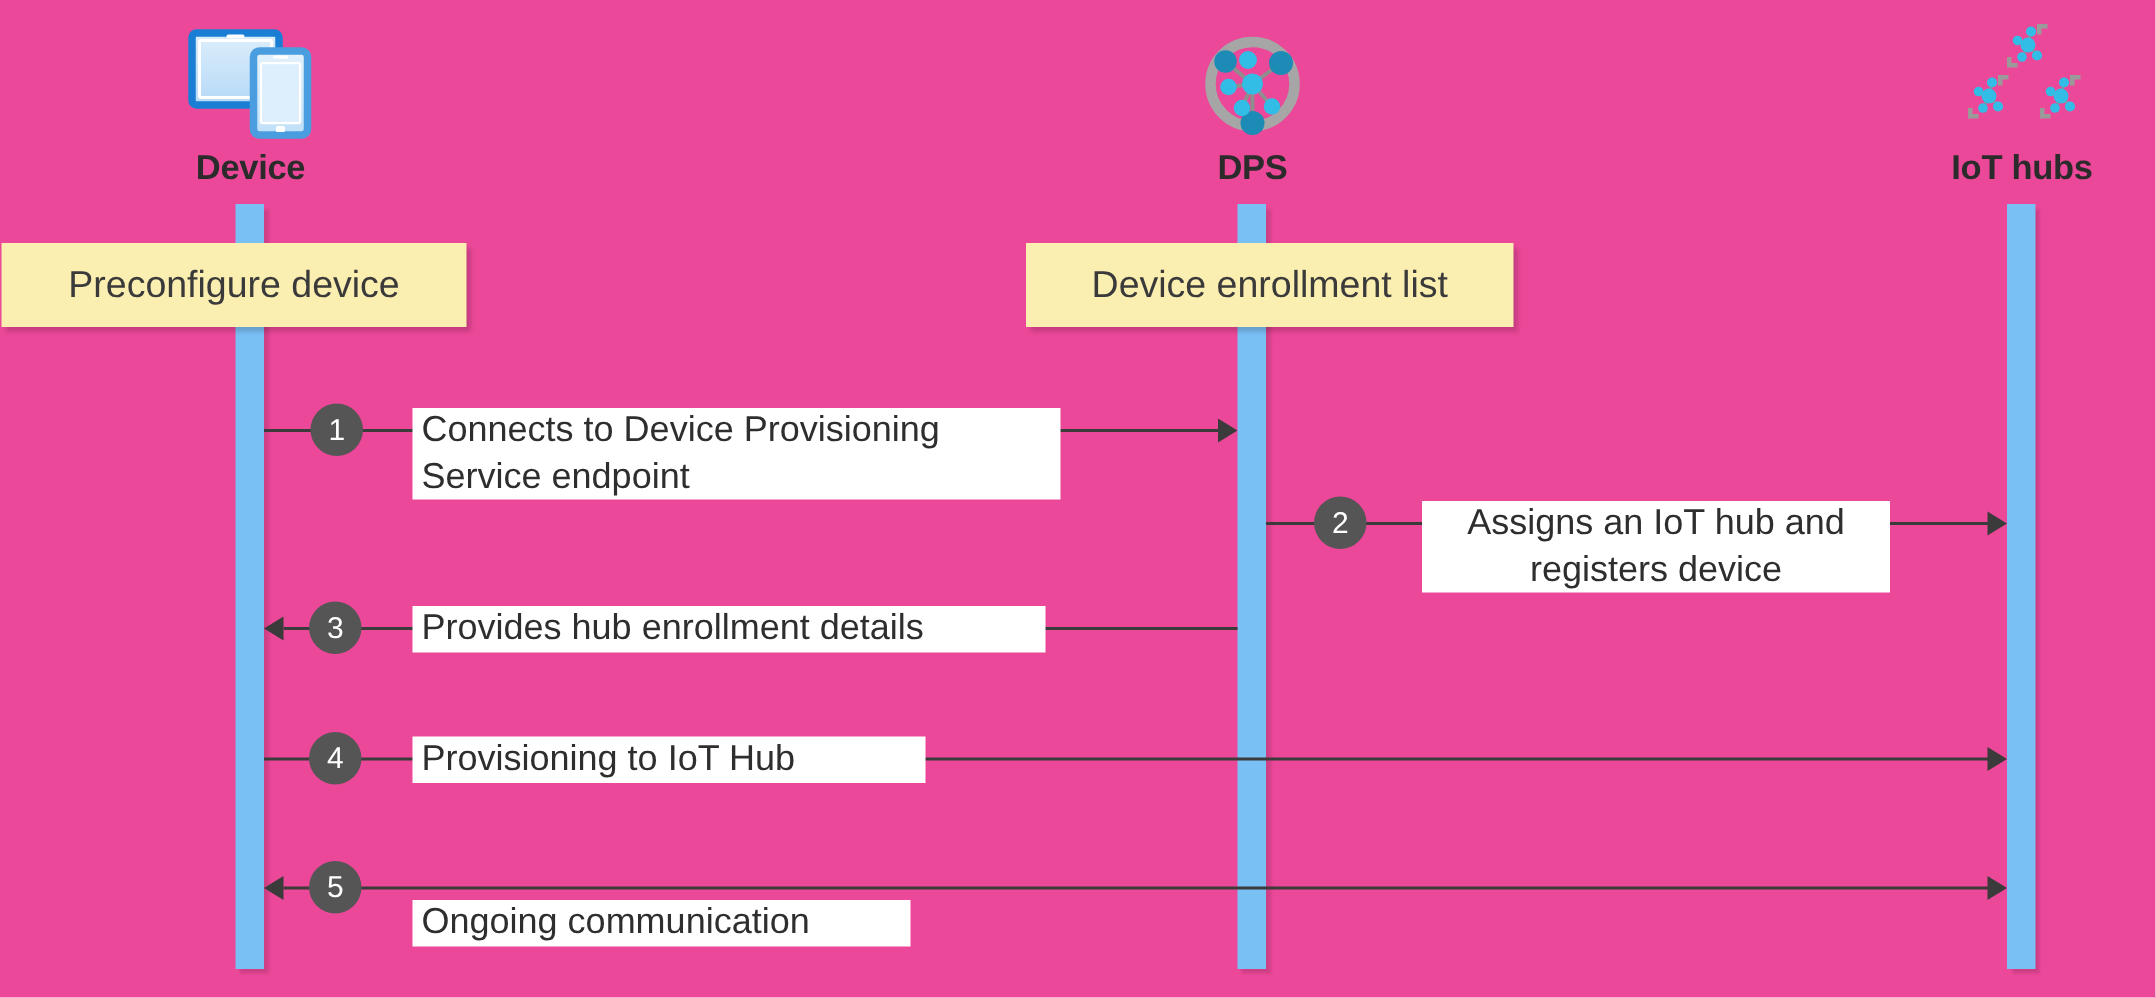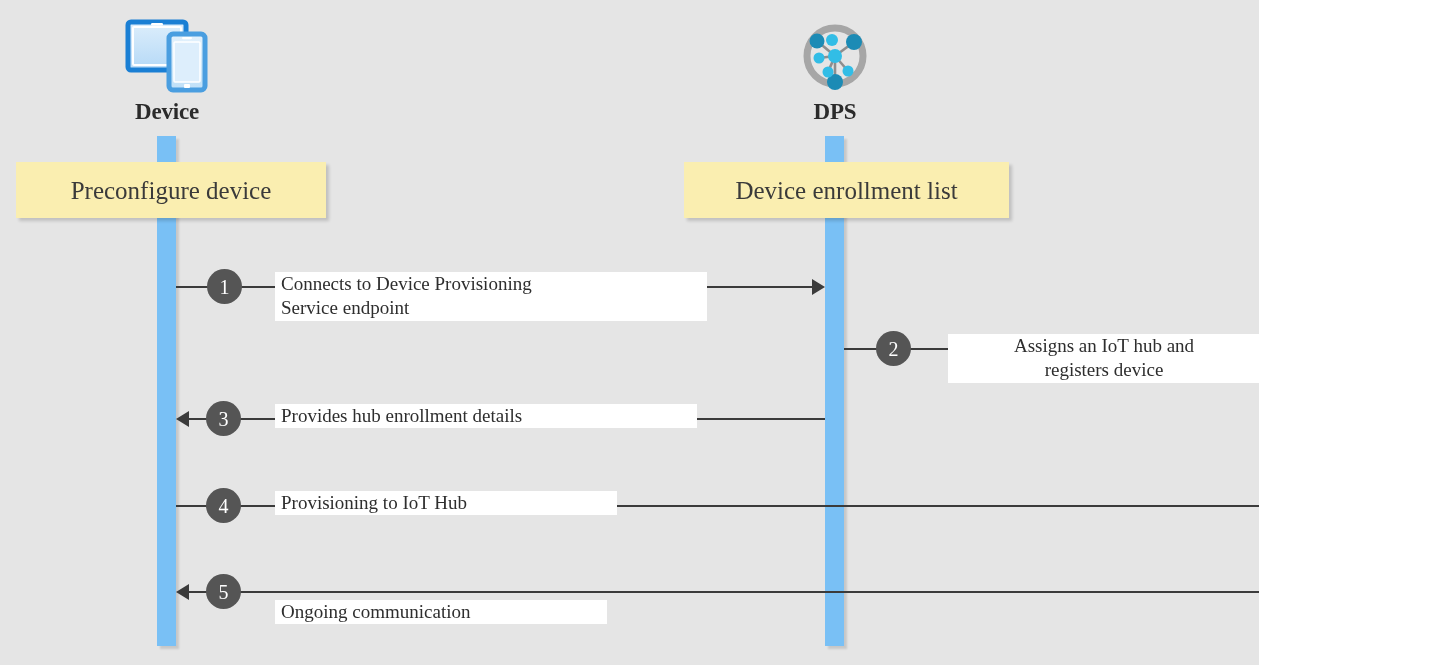--- a/index.html
+++ b/index.html
@@ -7,25 +7,24 @@
     margin: 0;
     padding: 0;
     background: #ffffff;
   }
   body {
     font-family: "Liberation Sans", sans-serif;
     color: #333333;
   }
   #canvas {
     position: relative;
-    width: 1259px;
+    width: 1437px;
     height: 665px;
-    background: #e5e5e5;
+    background: #ec4899;
     overflow: hidden;
-    font-family: Liberation Serif, serif;
   }
 
   
   .actor {
     position: absolute;
     text-align: center;
     width: 220px;
   }
   .actor .icon-wrap {
     height: 80px;
@@ -91,21 +90,21 @@
     background: #555555;
     color: #ffffff;
     font-size: 20px;
     display: flex;
     align-items: center;
     justify-content: center;
     line-height: 1;
   }
   .msg-text {
     position: absolute;
-    font-size: 19px;
+    font-size: 24px;
     color: #2e2e2e;
     line-height: 1.28;
     background: #ffffff;
     padding: 0 6px;
     white-space: pre-line;
   }
 </style>
 </head>
 <body>
 
@@ -216,21 +215,21 @@
             <circle cx="18" cy="5" r="3.4" fill="#32bde6"></circle>
             <circle cx="12" cy="22" r="3.2" fill="#32bde6"></circle>
             <circle cx="22" cy="21" r="3.4" fill="#32bde6"></circle>
           </g>
         </g>
       </svg>
     </div>
     <div class="actor-label">IoT hubs</div>
   </div>
 
-  <div class="note" style="left:16px; top:162px; width:310px; height:56px;">
+  <div class="note" style="left:1px; top:162px; width:310px; height:56px;">
     <span>Preconfigure device</span>
   </div>
   <div class="note" style="left:684px; top:162px; width:325px; height:56px;">
     <span>Device enrollment list</span>
   </div>
 
   <div>
     <div class="msg-line" style="left:176px; top:286px; width:637px;"></div>
     <div class="arrow-right" style="left:812px; top:279px;"></div>
     <div class="badge" style="left:207px; top:269px;">

